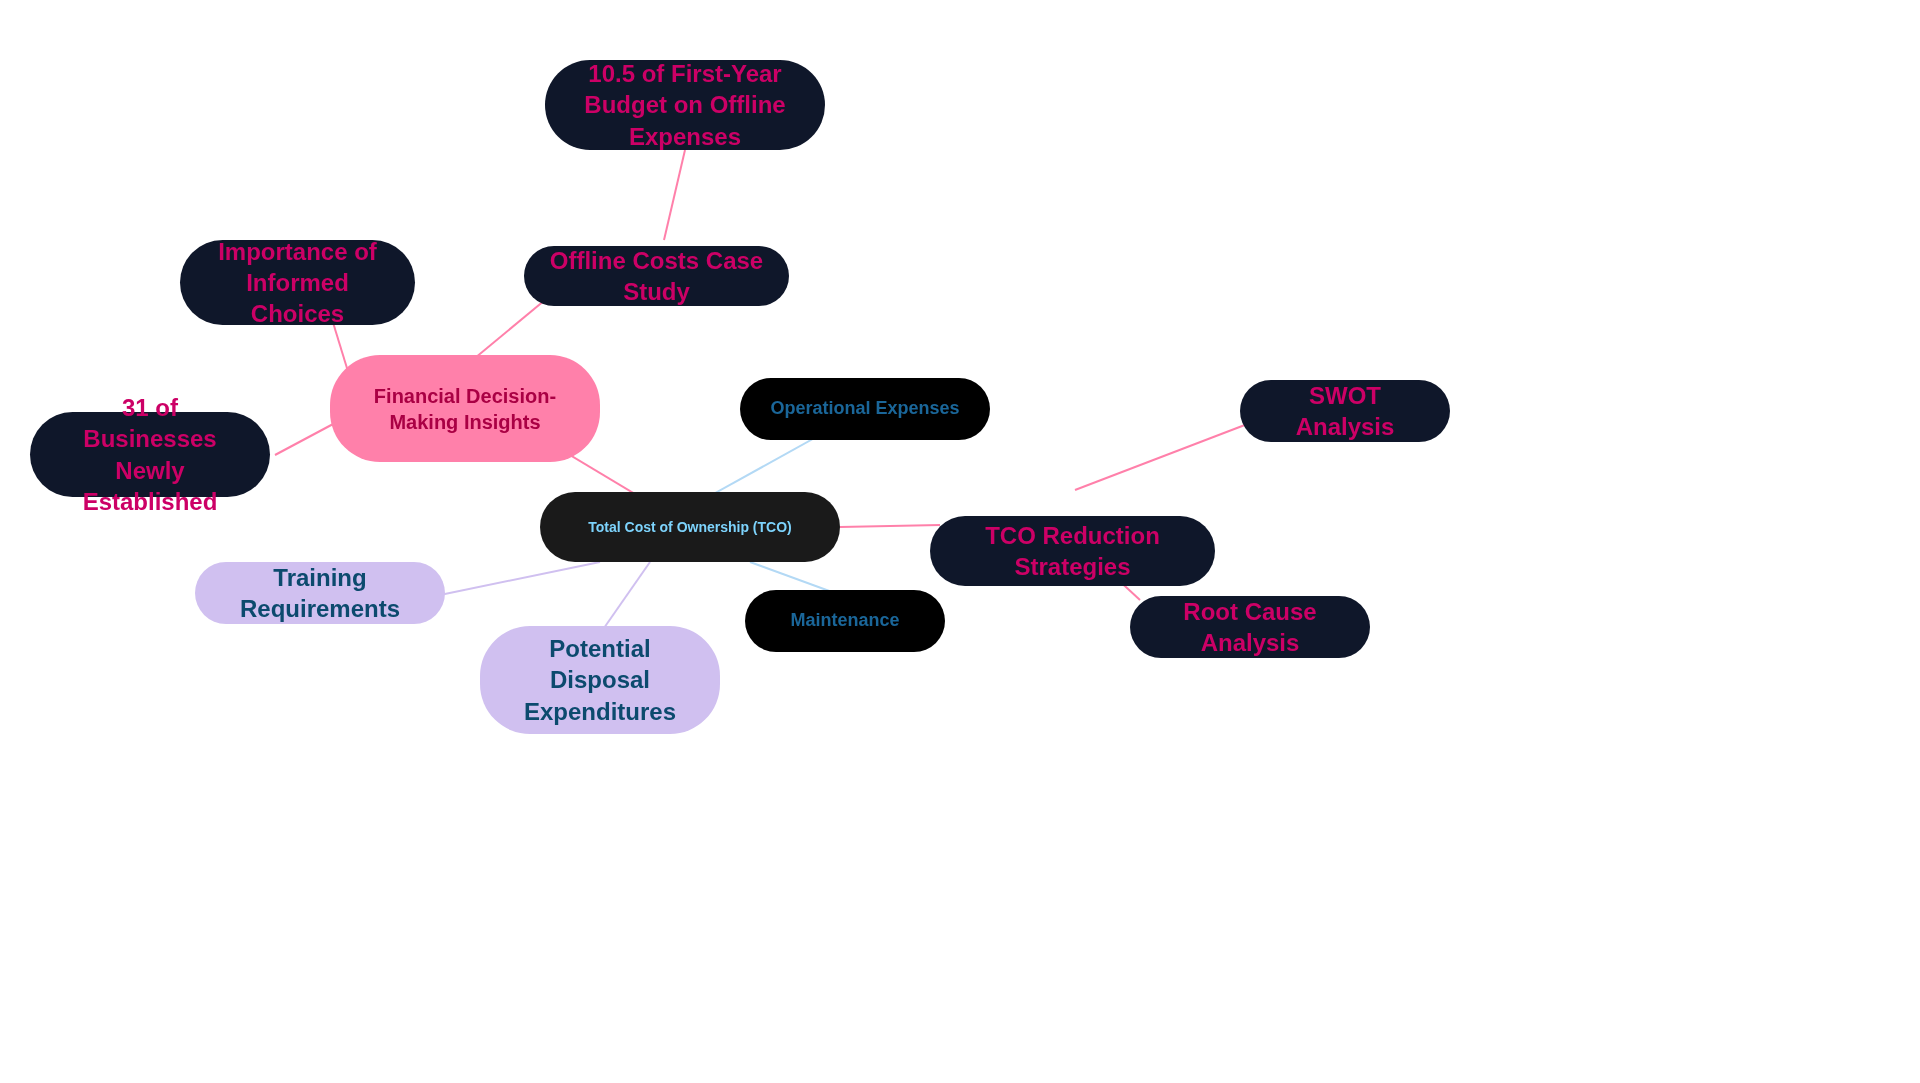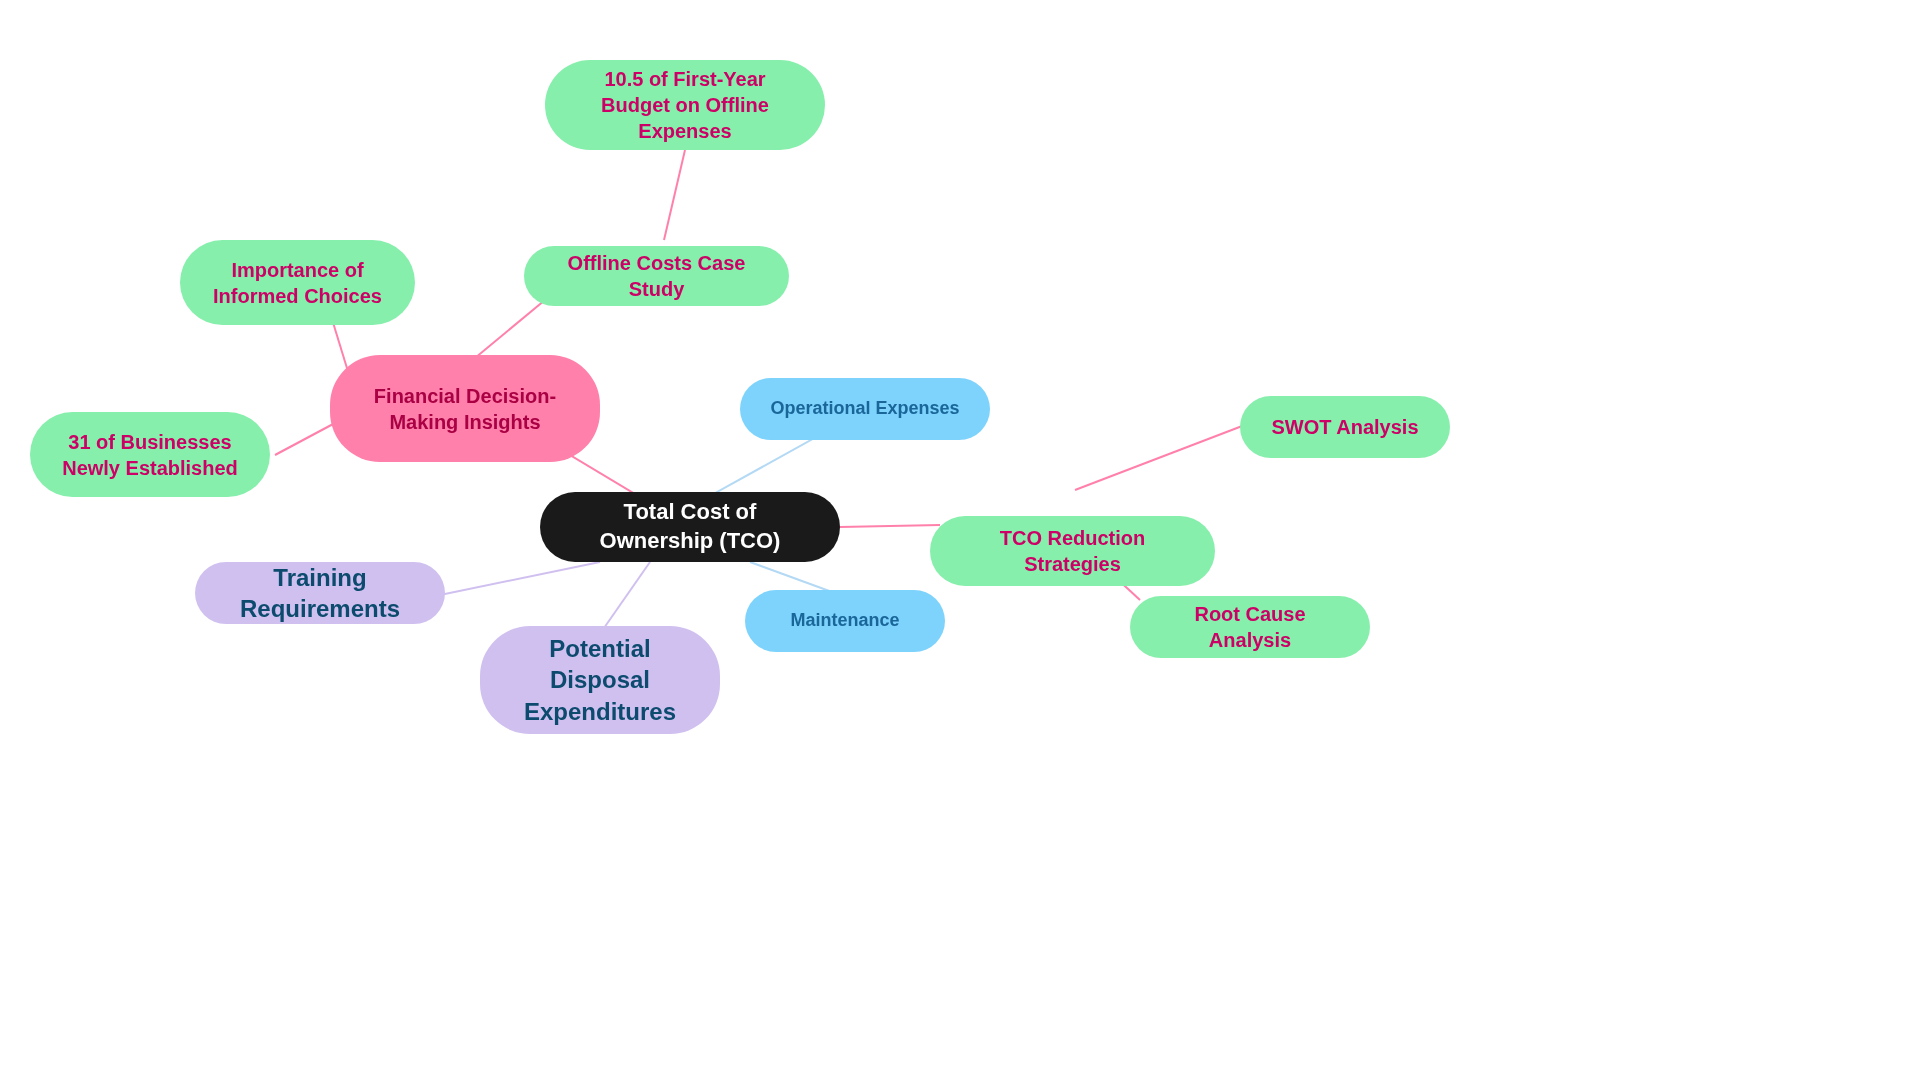--- a/index.html
+++ b/index.html
@@ -26,37 +26,37 @@
       align-items: center;
       justify-content: center;
       text-align: center;
       font-weight: 600;
       z-index: 1;
       padding: 16px 24px;
       line-height: 1.3;
     }
     .node-center {
       background: #1a1a1a;
-      color: #ffffff;
-      font-size: 22px;
+      color: #7dd3fc;
+      font-size: 14px;
       width: 300px;
       height: 70px;
     }
     .node-pink {
-      background: #86efac;
+      background: #0f172a;
       color: #cc0066;
-      font-size: 20px;
+      font-size: 24px;
     }
     .node-pink-large {
       background: #ff80aa;
       color: #aa0044;
       font-size: 20px;
     }
     .node-blue {
-      background: #7dd3fc;
+      background: #000000;
       color: #1a6699;
       font-size: 18px;
     }
     .node-lavender {
       background: #d0c0f0;
       color: #0c4a6e;
       font-size: 24px;
       text-align: center;
     }
   </style>
@@ -115,21 +115,21 @@
 </div>
 
 <div class="node node-blue" style="left: 740px; top: 378px; width: 250px; height: 62px;">
   <span>Operational Expenses</span>
 </div>
 
 <div class="node node-pink" style="left: 930px; top: 516px; width: 285px; height: 70px;">
   <span>TCO Reduction Strategies</span>
 </div>
 
-<div class="node node-pink" style="left: 1240px; top: 396px; width: 210px; height: 62px;">
+<div class="node node-pink" style="left: 1240px; top: 380px; width: 210px; height: 62px;">
   <span>SWOT Analysis</span>
 </div>
 
 <div class="node node-pink" style="left: 1130px; top: 596px; width: 240px; height: 62px;">
   <span>Root Cause Analysis</span>
 </div>
 
 <div class="node node-lavender" style="left: 195px; top: 562px; width: 250px; height: 62px;">
   <span>Training Requirements</span>
 </div>

